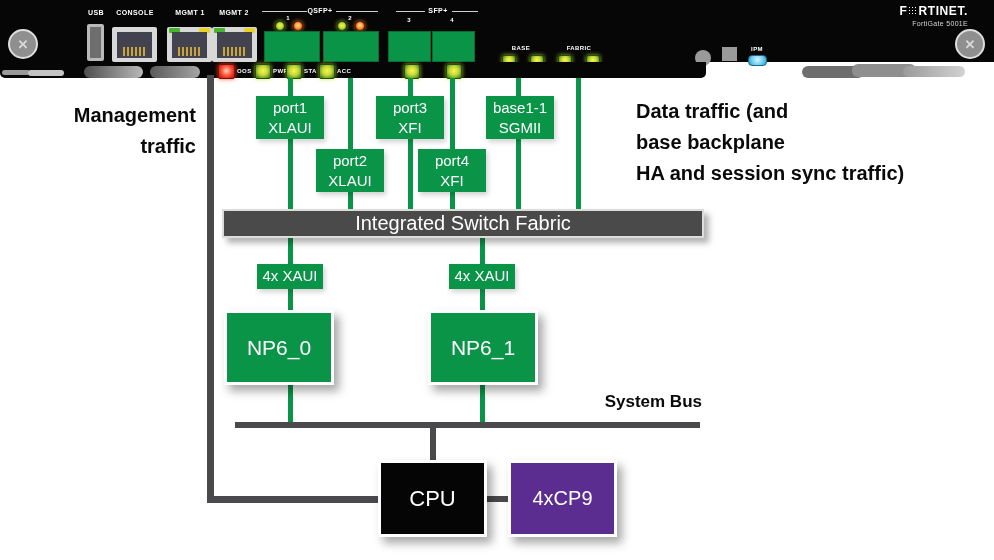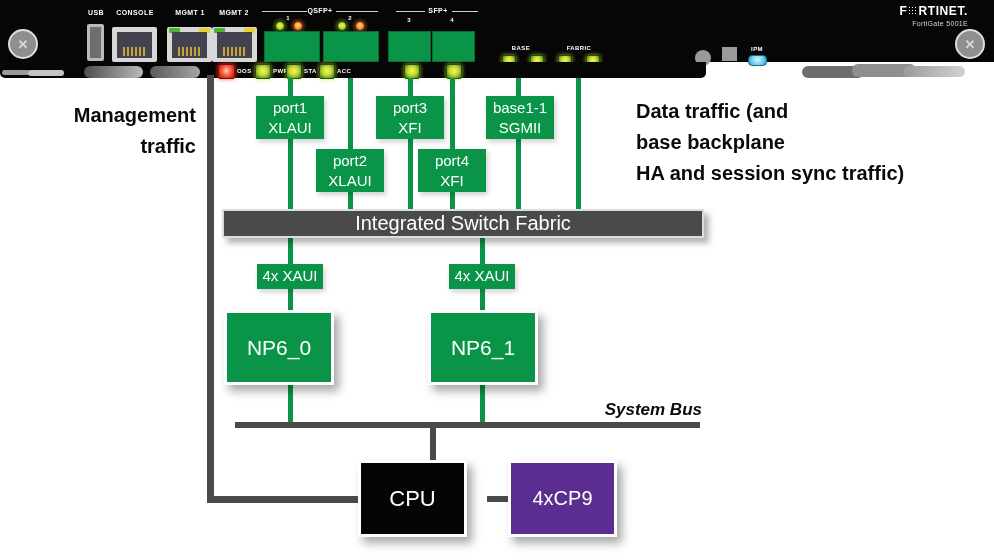--- a/index.html
+++ b/index.html
@@ -38,21 +38,21 @@
   .vline-g{position:absolute;width:5px;background:var(--green);}
   .vline-d{position:absolute;background:var(--busgray);}
   .pbox{position:absolute;width:68px;height:43px;background:var(--green);color:#fff;text-align:center;font-size:15px;line-height:1.32;padding-top:2px;box-sizing:border-box;box-shadow:2px 3px 5px rgba(0,0,0,.18);}
   .xaui{position:absolute;width:66px;height:25px;background:var(--green);color:#fff;text-align:center;font-size:15px;line-height:24px;box-shadow:2px 3px 5px rgba(0,0,0,.18);}
   .isf{position:absolute;left:222px;top:209px;width:482px;height:29px;background:#4a4a4b;border:2px solid #dcdcdc;box-sizing:border-box;color:#fff;text-align:center;font-size:20px;line-height:25px;box-shadow:5px 5px 6px rgba(0,0,0,.3);}
   .chip{position:absolute;width:110px;height:75px;border:3px solid #fff;box-sizing:border-box;color:#fff;display:flex;align-items:center;justify-content:center;box-shadow:5px 6px 9px rgba(0,0,0,.35);}
   .chip.np6{background:var(--green);font-size:21px;}
   .chip.cpu{background:#050505;font-size:22px;width:109px;height:77px;}
   .chip.cp9{background:var(--purple);font-size:20px;width:109px;height:77px;}
   .annotation{position:absolute;color:#0a0a0a;font-size:20px;line-height:1.55;font-weight:600;white-space:pre-line;}
-  .sysbus-label{position:absolute;left:560px;top:400px;width:142px;text-align:right;color:#0a0a0a;font-size:17px;font-style:italic;font-weight:600;}
+  .sysbus-label{position:absolute;left:560px;top:392px;width:142px;text-align:right;color:#0a0a0a;font-size:17px;font-weight:600;}
 </style>
 </head>
 <body>
 
 <div id="stage" style="--green: #0a9448; --busgray: #4a4a4c; --purple: #5c2d91;">
 
   <div class="panel">
     <div class="screw" style="left:8px;top:29px;">✕</div>
     <div class="screw" style="left:955px;top:29px;">✕</div>
 
@@ -183,21 +183,21 @@
   <div class="xaui" style="left:449px;top:264px;">4x XAUI</div>
 
   <div class="chip np6" style="left:224px;top:310px;">NP6_0</div>
   <div class="chip np6" style="left:428px;top:310px;">NP6_1</div>
 
   <div class="sysbus-label">System Bus</div>
   <div class="vline-d" style="left:235px;top:422px;width:465px;height:6px;"></div>
   <div class="vline-d" style="left:430px;top:428px;width:6px;height:32px;"></div>
   <div class="vline-d" style="left:487px;top:496px;width:21px;height:6px;"></div>
 
-  <div class="chip cpu" style="left:358px;top:460px;">CPU</div>
+  <div class="chip cpu" style="left:378px;top:460px;">CPU</div>
   <div class="chip cp9" style="left:508px;top:460px;text-align:center;">4xCP9</div>
 
   <div class="annotation" style="left:20px;top:100px;width:176px;text-align:right;">Management
 traffic</div>
   <div class="annotation" style="left:636px;top:96px;width:300px;">Data traffic (and
 base backplane
 HA and session sync traffic)</div>
 
 </div>
 

